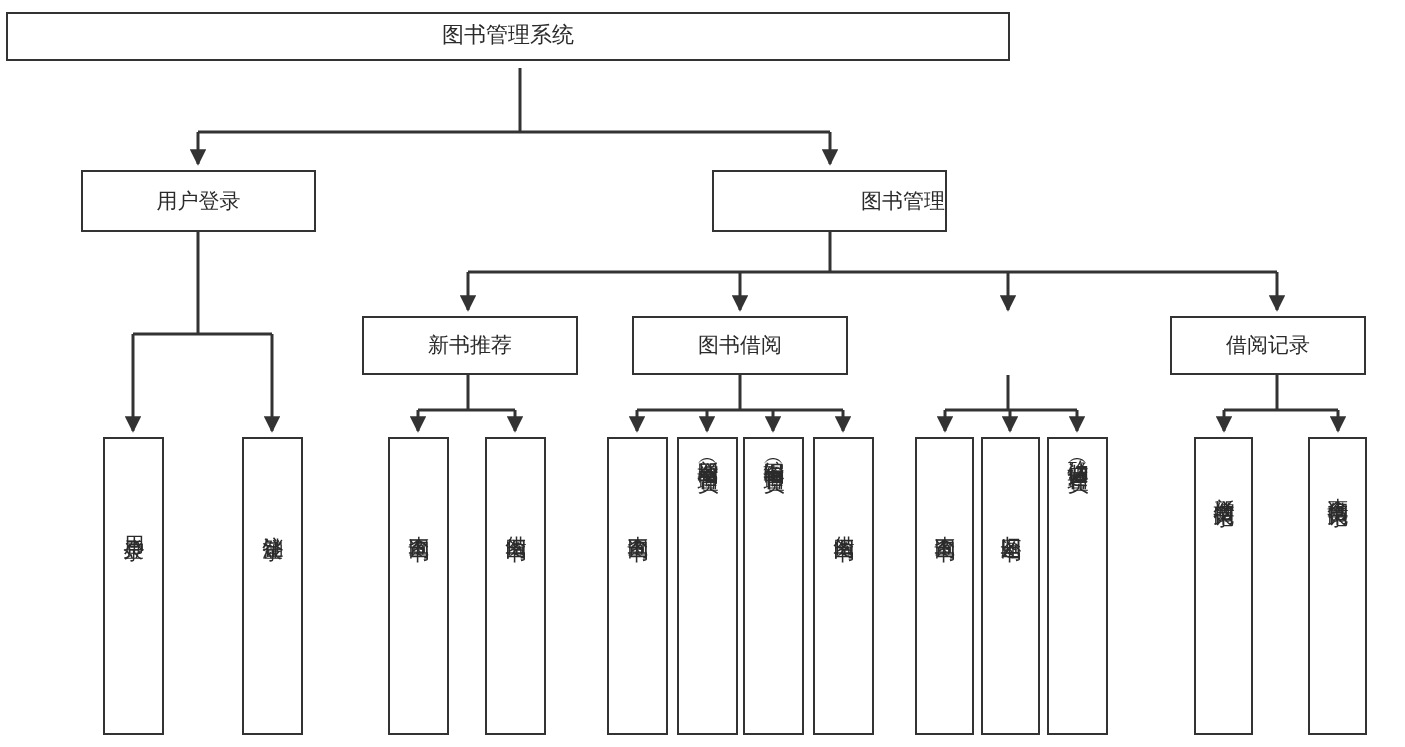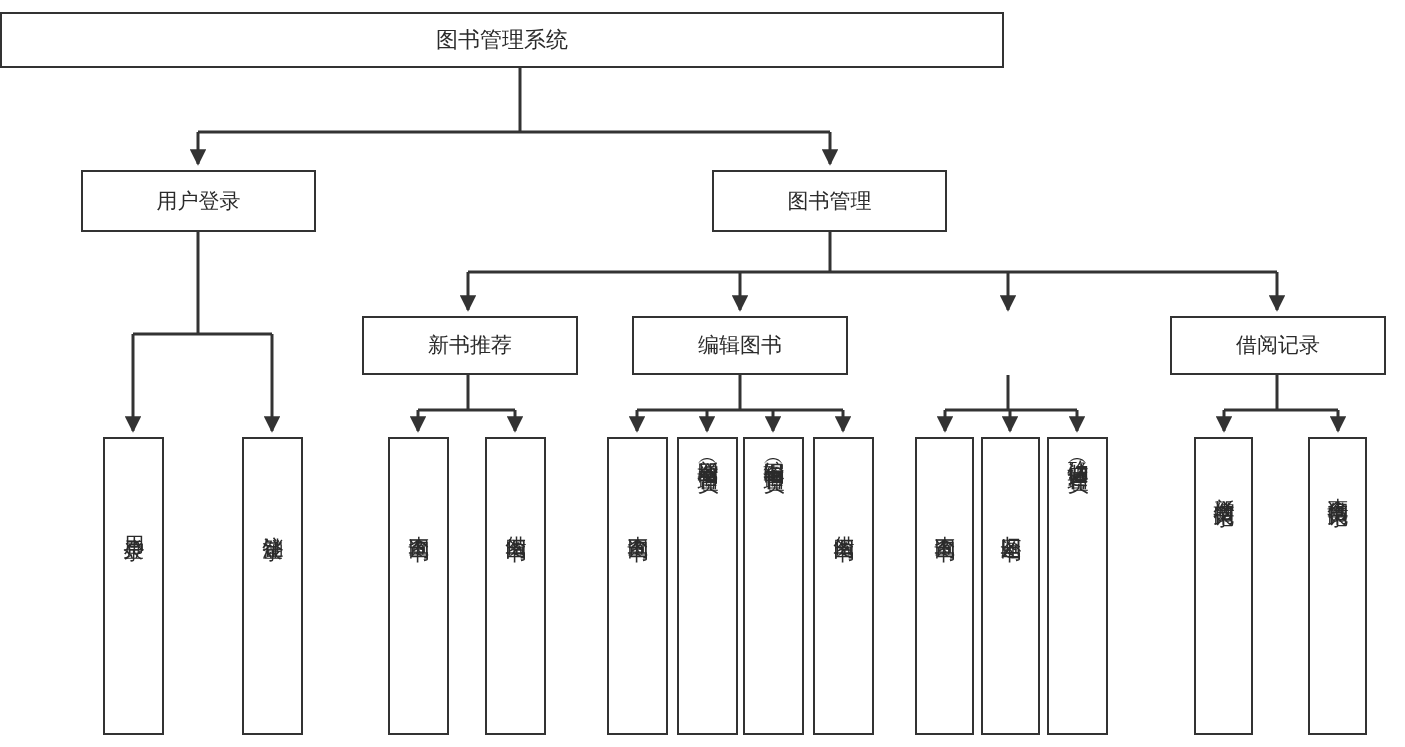--- a/index.html
+++ b/index.html
@@ -102,38 +102,38 @@
       <path d="M 1010 410 L 1010 431" marker-end="url(#arrow)"></path>
       <path d="M 1077 410 L 1077 431" marker-end="url(#arrow)"></path>
 
       <path d="M 1277 375 L 1277 410"></path>
       <path d="M 1224 410 L 1338 410"></path>
       <path d="M 1224 410 L 1224 431" marker-end="url(#arrow)"></path>
       <path d="M 1338 410 L 1338 431" marker-end="url(#arrow)"></path>
     </g>
   </svg>
 
-  <div class="node h-node" id="n-root" style="left:0;top:12px;width:1004px;height:56px;">
+  <div class="node h-node" id="n-root" style="left:6px;top:12px;width:1004px;height:49px;font-family:Liberation Mono, monospace;">
     <span class="lbl">图书管理系统</span>
   </div>
 
   <div class="node h-node" style="left:81px;top:170px;width:235px;height:62px;">
     <span class="lbl">用户登录</span>
   </div>
-  <div class="node h-node" style="left:712px;top:170px;width:235px;height:62px;">
+  <div class="node h-node" style="left:712px;top:170px;width:235px;height:62px;justify-content:flex-end;">
     <span class="lbl">图书管理</span>
   </div>
 
   <div class="node h-node" style="left:362px;top:316px;width:216px;height:59px;">
     <span class="lbl">新书推荐</span>
   </div>
   <div class="node h-node" style="left:632px;top:316px;width:216px;height:59px;">
-    <span class="lbl">编辑图书</span>
+    <span class="lbl">图书借阅</span>
   </div>
-  <div class="node h-node" style="left:1170px;top:316px;width:216px;height:59px;justify-content:center;">
+  <div class="node h-node" style="left:1170px;top:316px;width:196px;height:59px;justify-content:center;">
     <span class="lbl">借阅记录</span>
   </div>
 
   <div class="node v-node" style="left:103px;top:437px;width:61px;height:298px;padding-top:80px;">
     <span class="lbl">用户登录</span>
   </div>
   <div class="node v-node" style="left:242px;top:437px;width:61px;height:298px;padding-top:80px;">
     <span class="lbl">注销登录</span>
   </div>
 

